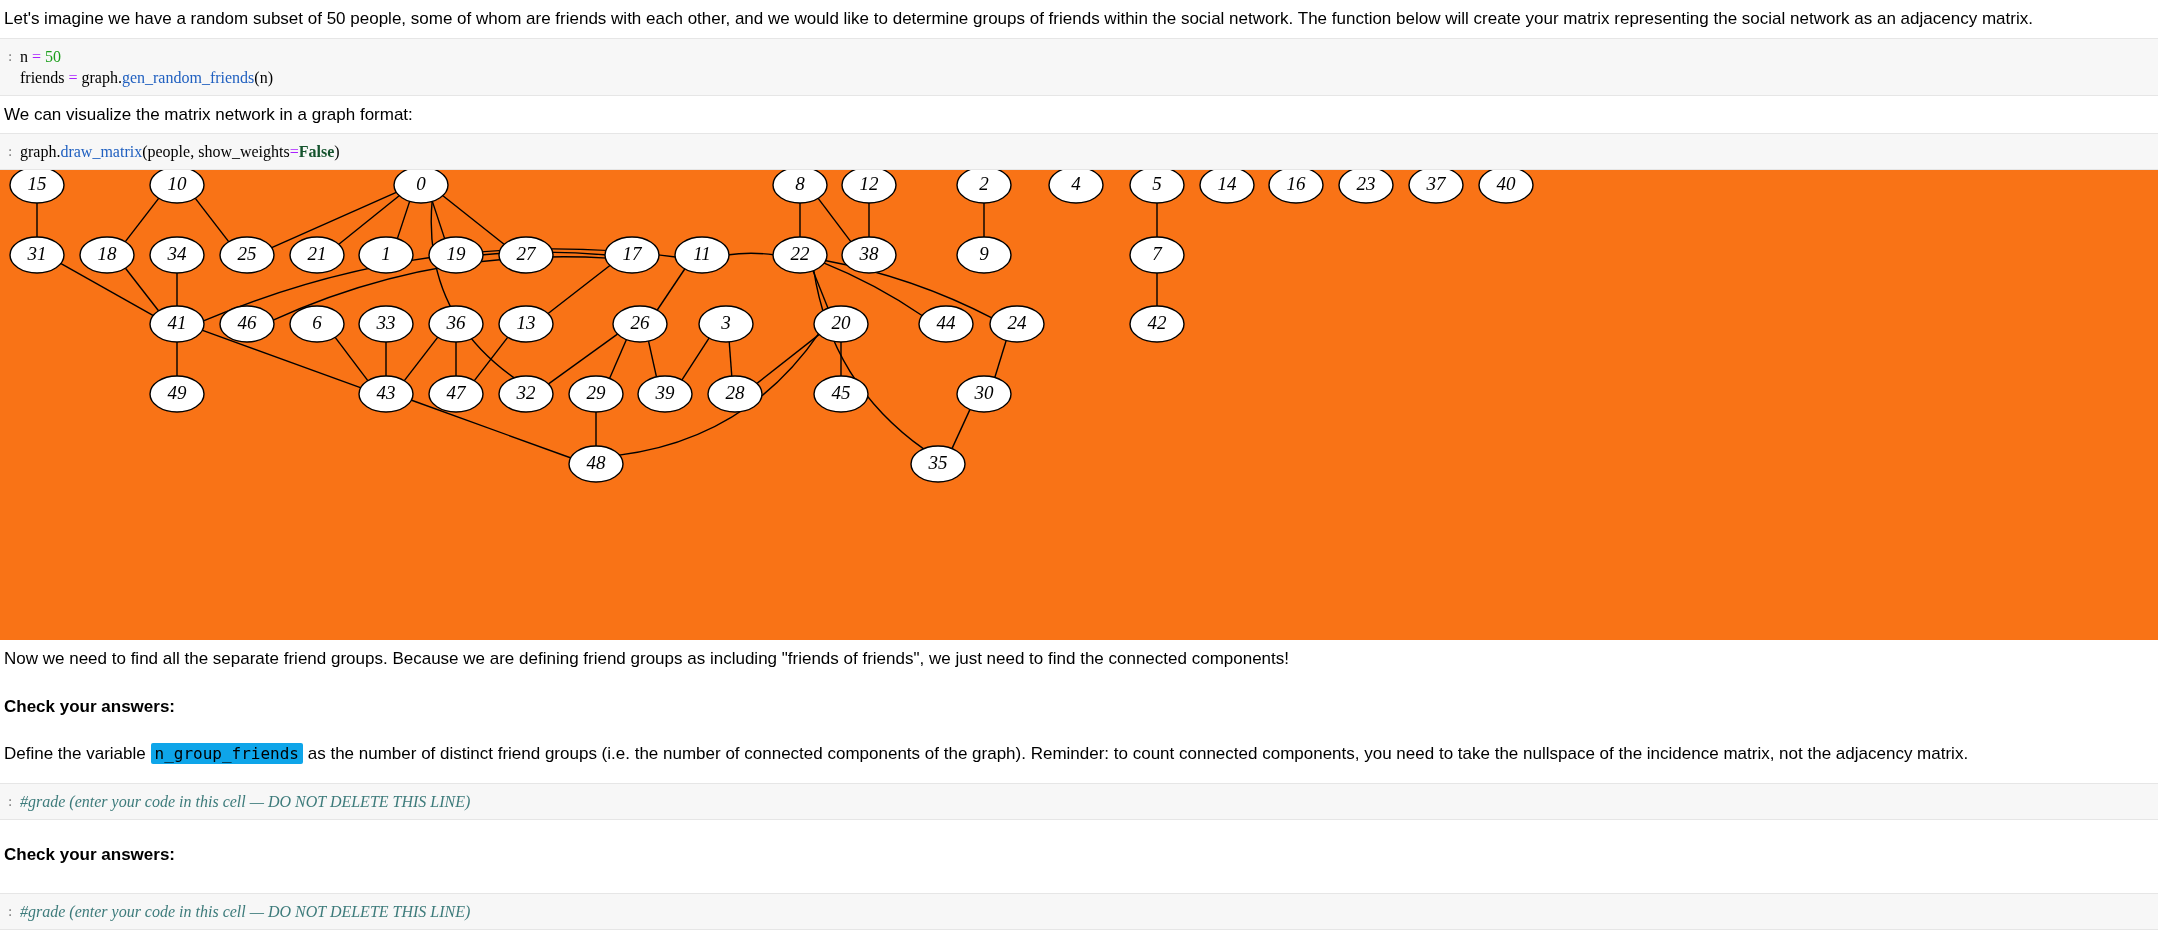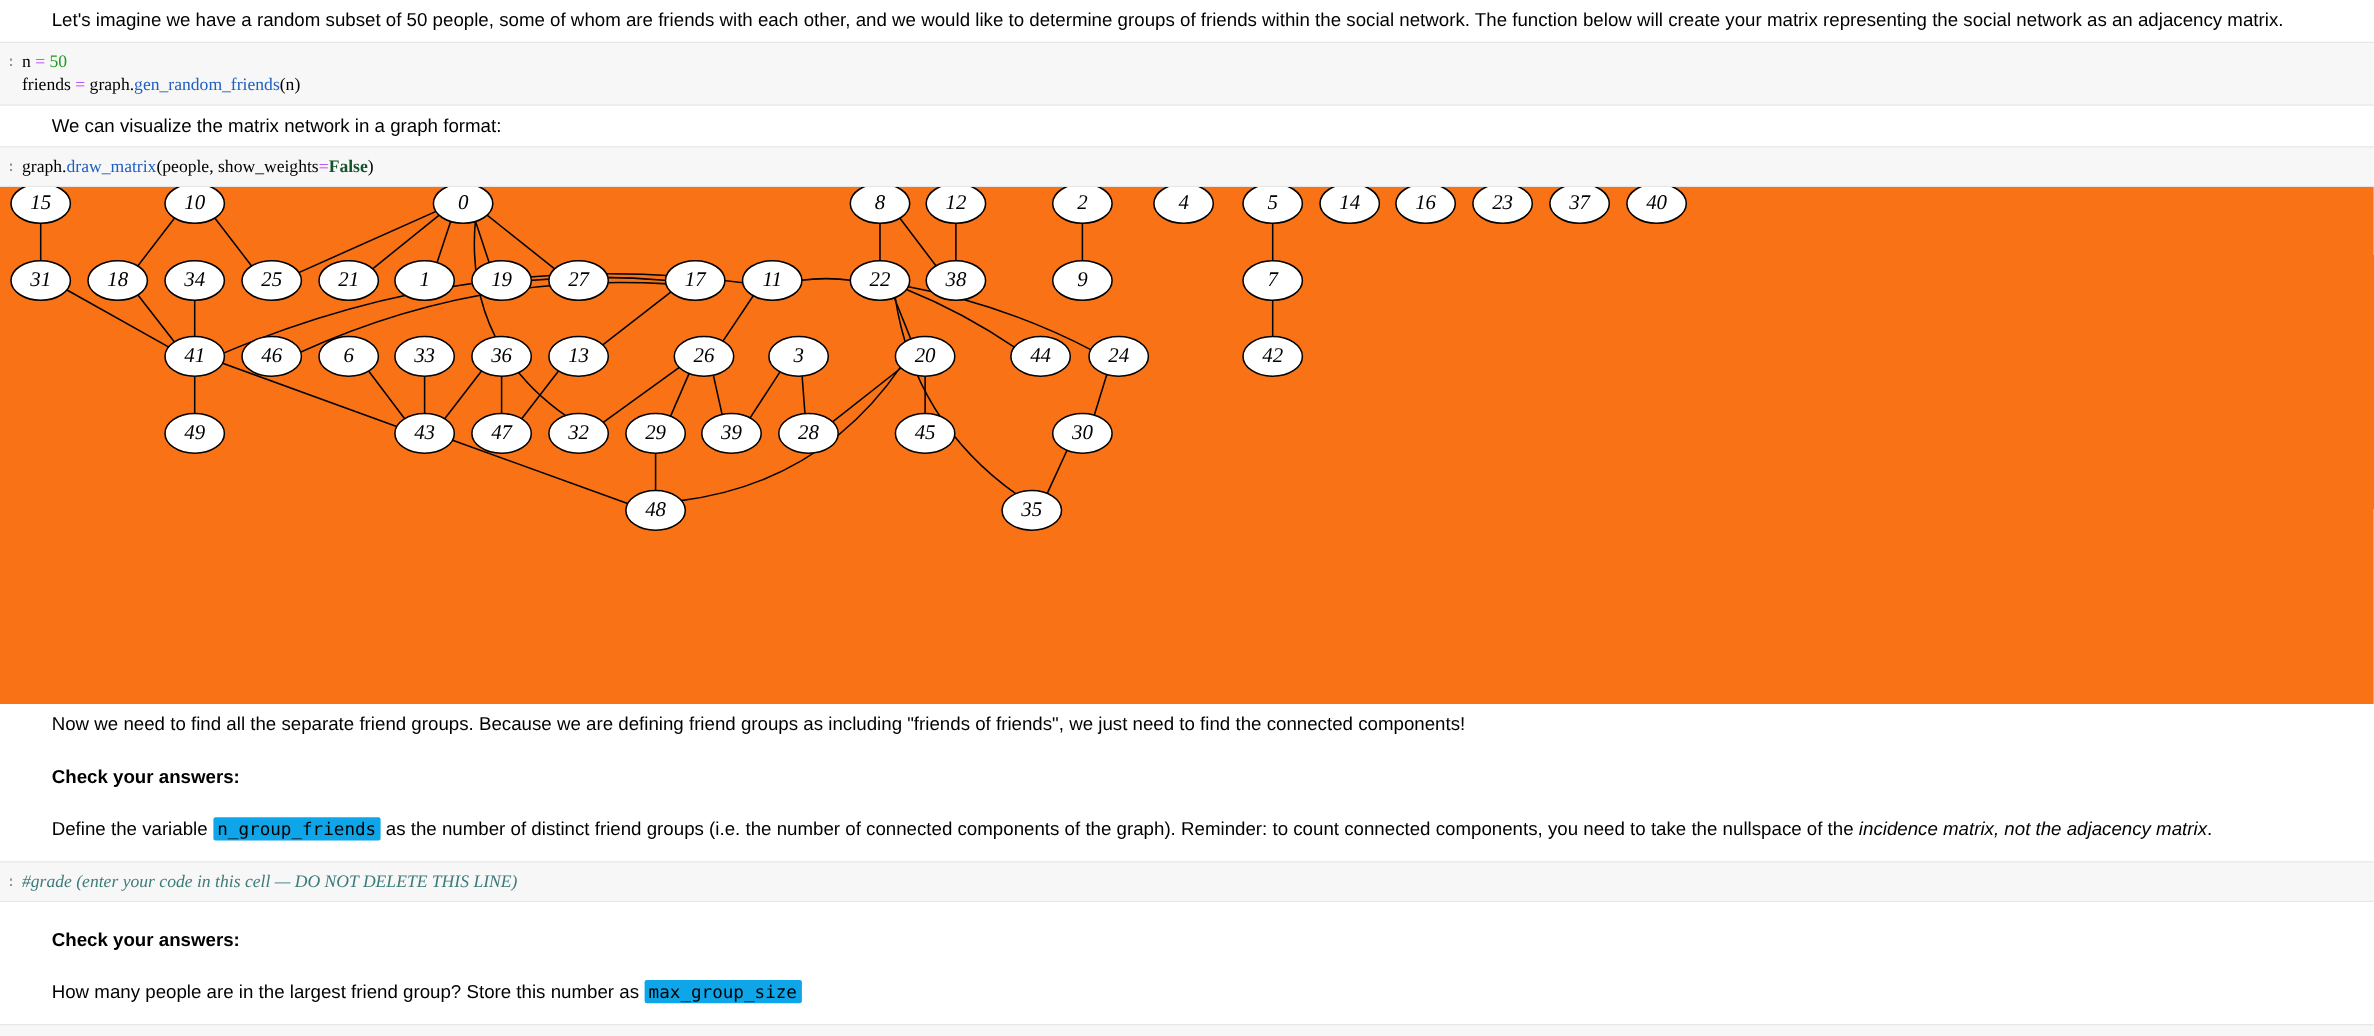--- a/index.html
+++ b/index.html
@@ -14,42 +14,41 @@
     color: #000000;
     -webkit-font-smoothing: antialiased;
   }
   .notebook {
     width: 2158px;
     position: relative;
   }
 
   
   .md-cell {
-    padding: 6px 0 6px 30px;
+    padding: 6px 0 6px 4px;
     line-height: 1.5;
-    margin-left: 17px;
   }
   .md-cell p {
     margin: 0;
     font-size: 17px;
     color: #000;
   }
   .md-cell p.bold {
     font-weight: bold;
   }
   .inline-code {
     font-family: "DejaVu Sans Mono", "Liberation Mono", monospace;
     background: #0ea5e9;
     padding: 1px 4px;
     font-size: 16px;
     border-radius: 2px;
     color: #000;
     white-space: pre;
   }
-  .ital { font-style: italic; }
+  .ital { }
 
   
   .code-cell {
     display: flex;
     align-items: flex-start;
     background: #f7f7f7;
     border-top: 1px solid #e6e6e6;
     border-bottom: 1px solid #e6e6e6;
     width: 100%;
     box-sizing: border-box;
@@ -414,23 +413,20 @@
   </div>
 
   <div class="spacer-md"></div>
 
   <div class="md-cell">
     <p class="bold">Check your answers:</p>
   </div>
 
   <div class="spacer-sm"></div>
 
-  <div class="md-cell">
-    <p><span>How many people are in the largest friend group? Store this number as</span> <span class="inline-code">max_group_size</span></p>
-  </div>
 
   <div class="spacer-sm"></div>
 
   <div class="code-cell">
     <div class="prompt">:</div>
     <div class="code-body"><span class="tok-cmt">#grade (enter your code in this cell — DO NOT DELETE THIS LINE)</span></div>
   </div>
 
 </div>
 

